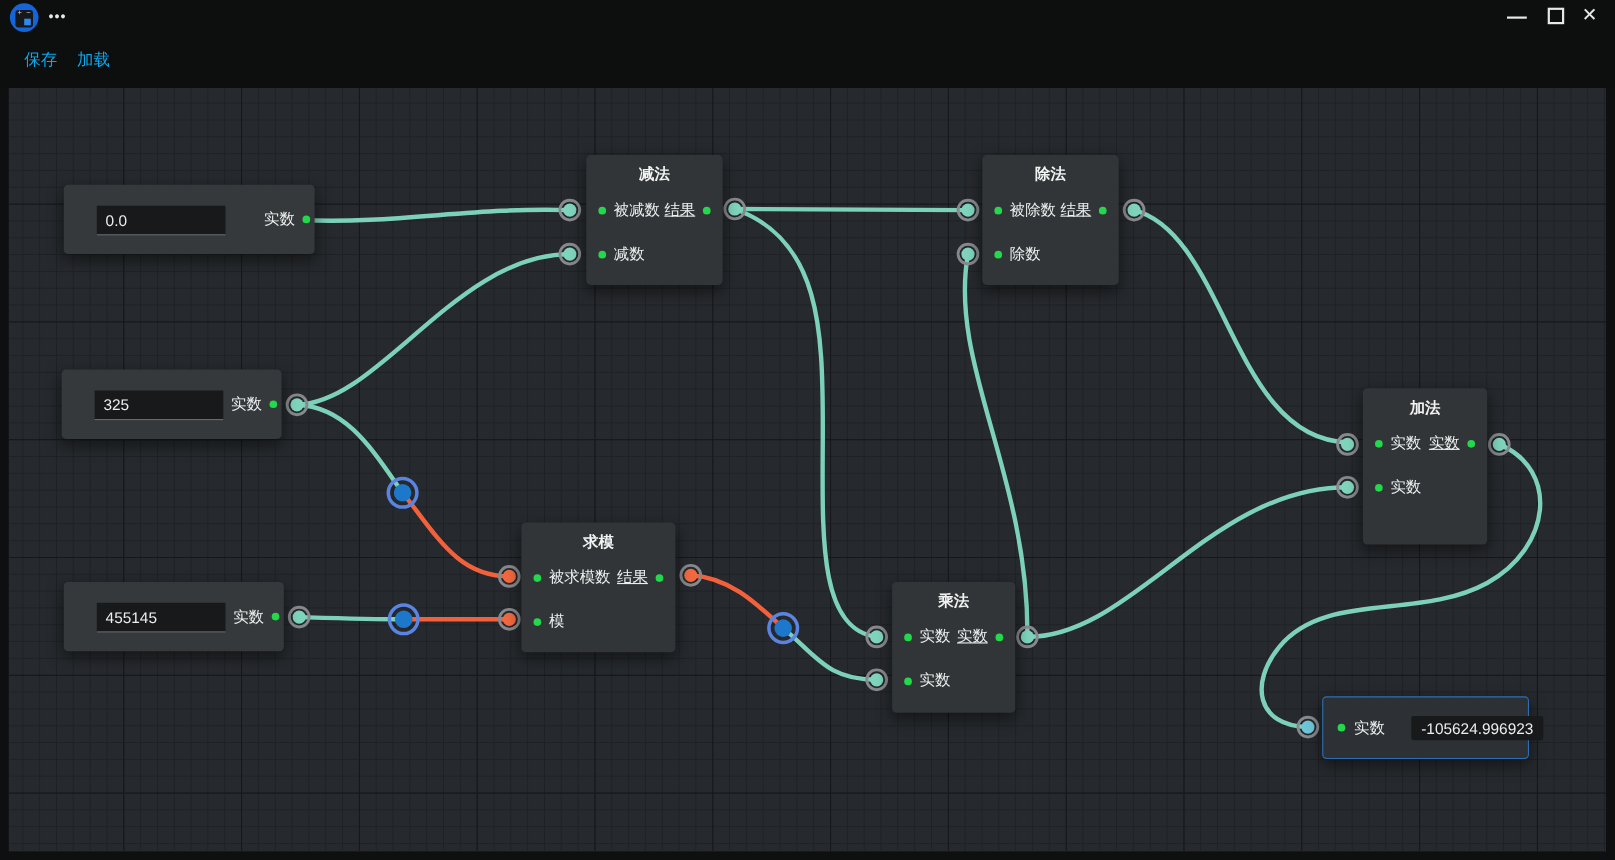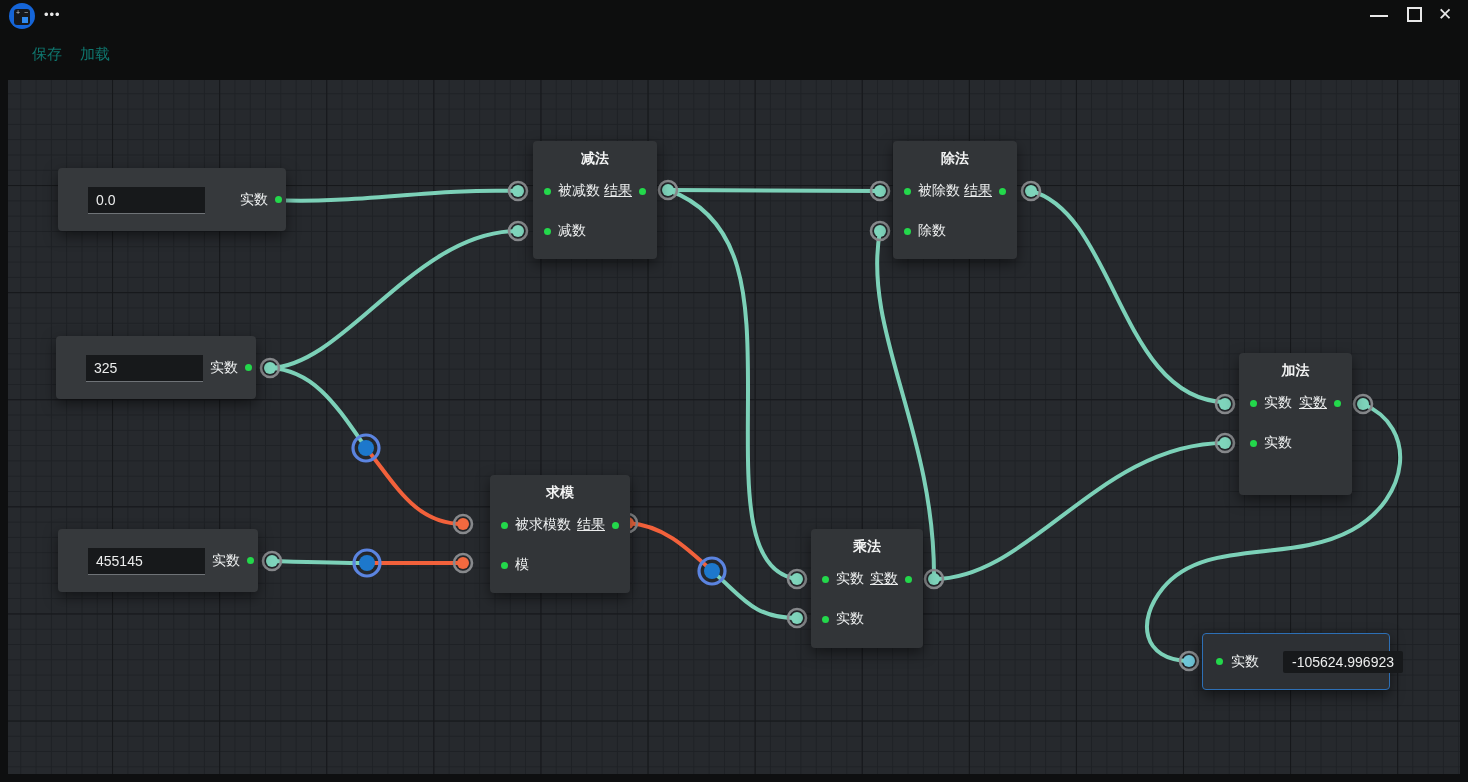--- a/index.html
+++ b/index.html
@@ -17,21 +17,21 @@
   .app-icon .sq { position:absolute; right:2px; bottom:2px; width:6px; height:6px; background:#2f8af0; }
   .more-dots { position:absolute; left:44px; top:7px; color:#e8e8e8; font-size:13px; letter-spacing:1px; }
   .win-title { position:absolute; left:0; top:7px; width:100%; text-align:center; color:#dedede; font-size:14px; }
   .winbtn { position:absolute; top:0; width:34px; height:30px; }
   .btn-min  { left:1362px; } .btn-max { left:1397px; } .btn-close { left:1430px; }
   .btn-min .bar { position:absolute; left:8px; top:15px; width:18px; height:2px; background:#e8e8e8; }
   .btn-max .box { position:absolute; left:10px; top:7px; width:15px; height:15px; border:2px solid #e8e8e8; }
   .btn-close .x { position:absolute; left:8px; top:4px; color:#e8e8e8; font-size:17px; }
 
   .menubar { position:absolute; left:0; top:32px; width:1468px; height:48px; background:#0d0e0e; }
-  .menu-item { position:absolute; top:13px; color:#0f766e; font-size:15px; cursor:default;margin-left:10px; }
+  .menu-item { position:absolute; top:13px; color:#0ea5e9; font-size:15px; cursor:default; }
   .menu-save { left:22px; } .menu-load { left:70px; }
 
   
   .canvas { position:absolute; left:8px; top:80px; width:1452px; height:694px;
     background-color:#26292d;
     background-image:
       linear-gradient(#15171a 1px, transparent 1px),
       linear-gradient(90deg,#15171a 1px, transparent 1px),
       linear-gradient(#1e2125 1px, transparent 1px),
       linear-gradient(90deg,#1e2125 1px, transparent 1px);
@@ -258,21 +258,21 @@
   <div class="row in r2">
       <span class="gdot"></span>
       <span class="plabel">除数</span>
     </div>
   <div class="row out r1">
       <span class="plabel">结果</span>
       <span class="gdot"></span>
     </div>
 </div>
 
-<div class="node op" style="left:490px;top:475px;width:140px;height:118px">
+<div class="node op" style="left:474px;top:475px;width:140px;height:118px">
   <div class="ntitle">求模</div>
   <div class="row in r1">
       <span class="gdot"></span>
       <span class="plabel">被求模数</span>
     </div>
   <div class="row in r2">
       <span class="gdot"></span>
       <span class="plabel">模</span>
     </div>
   <div class="row out r1">

